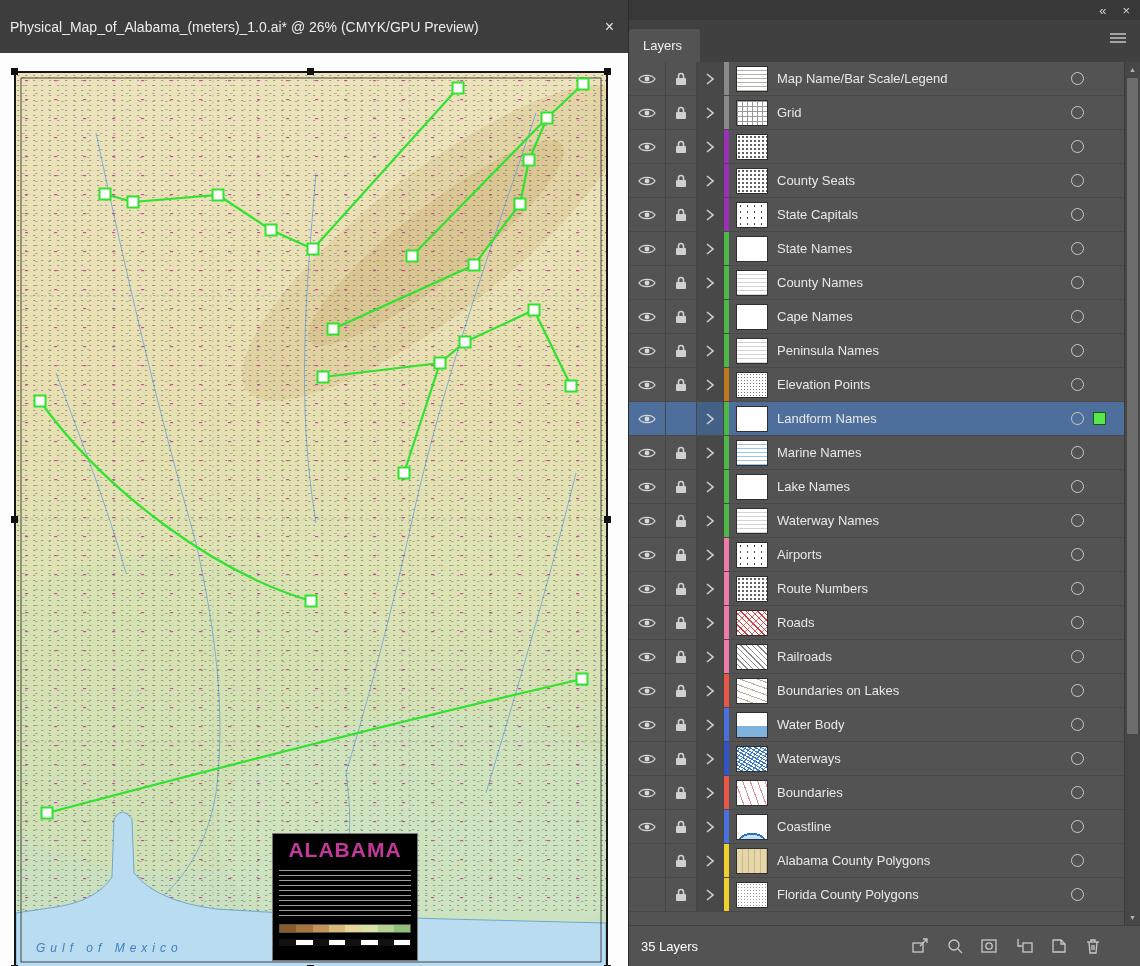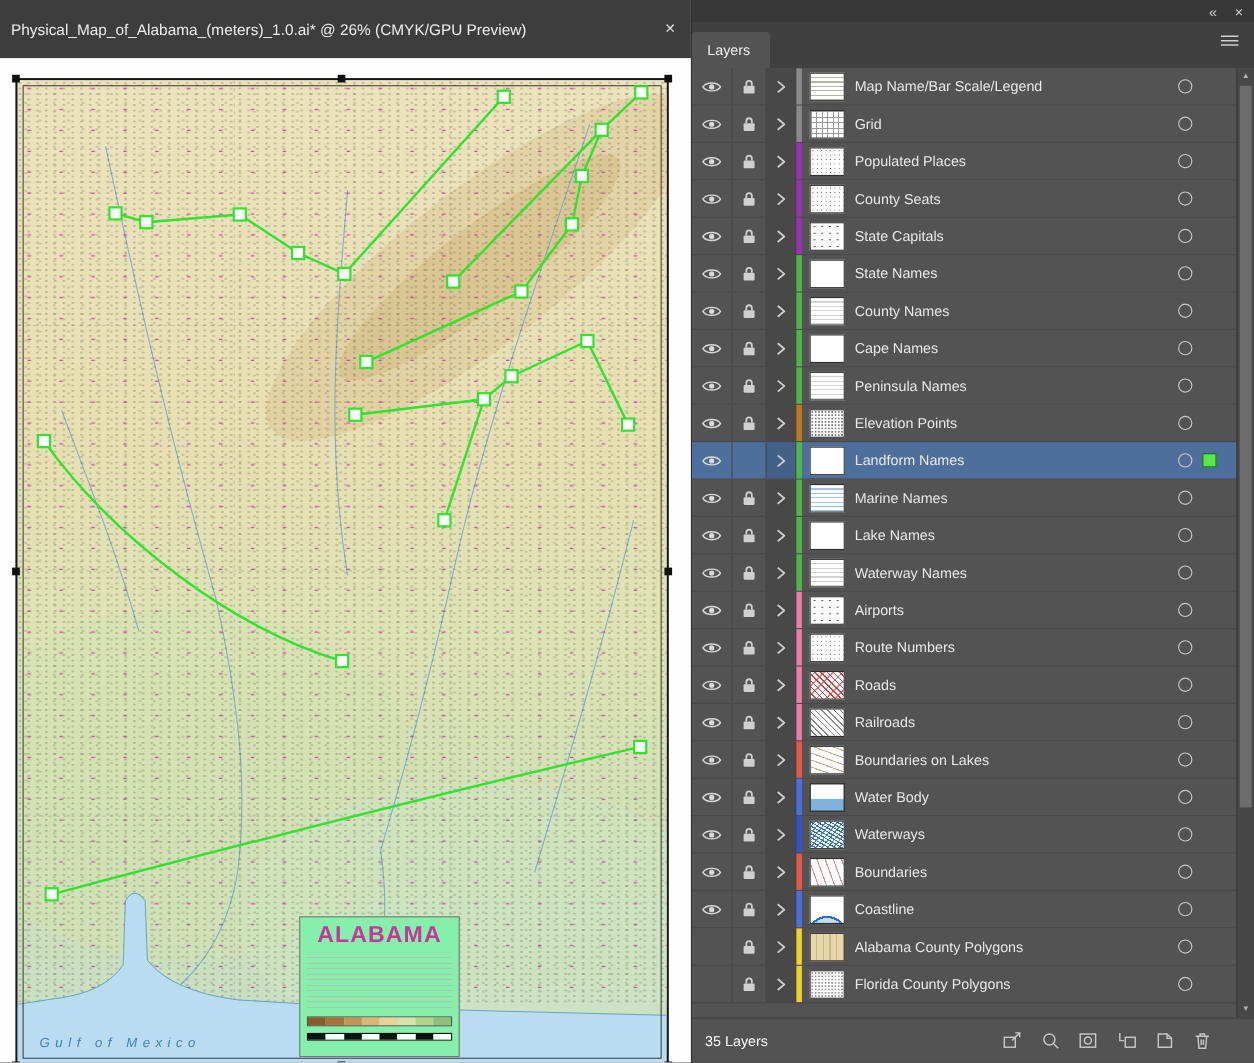--- a/index.html
+++ b/index.html
@@ -15,21 +15,21 @@
   .doc-close{color:#e6e6e6;font-size:16px;padding:0 4px;cursor:pointer;flex:none;}
   .canvas{position:relative;flex:1;background:#fdfdfd;overflow:hidden;}
   .map-frame{position:absolute;left:14px;top:18px;width:590px;height:894px;
              border:2px solid #151515;background:#fff;}
   .map-frame svg{display:block;width:100%;height:100%;}
   .handle{position:absolute;width:7px;height:7px;background:#111;z-index:5;}
   .h-tl{left:-5px;top:-5px}.h-tc{left:calc(50% - 4px);top:-5px}.h-tr{right:-5px;top:-5px}
   .h-ml{left:-5px;top:calc(50% - 4px)}.h-mr{right:-5px;top:calc(50% - 4px)}
   .h-bl{left:-5px;bottom:-5px}.h-bc{left:calc(50% - 4px);bottom:-5px}.h-br{right:-5px;bottom:-5px}
 
-  .legend-box{position:absolute;left:256px;top:760px;width:146px;height:128px;background:#86efac;
+  .legend-box{position:absolute;left:256px;top:760px;width:146px;height:128px;background:#000000;
               border:1px solid #777;z-index:3;padding:4px 6px;box-sizing:border-box;}
   .legend-title{color:#c2399b;font-weight:bold;font-size:21px;text-align:center;letter-spacing:1px;}
   .legend-lines{height:52px;margin-top:4px;
      background:repeating-linear-gradient(to bottom,transparent 0 4px,#b9b9b9 4px 5px);
      opacity:.85;}
   .elev-strip{display:flex;height:7px;margin-top:6px;border:0.5px solid #555;}
   .elev-strip span{flex:1;}
   .scale-bar{display:flex;height:5px;margin-top:6px;border:1px solid #111;}
   .scale-bar span{flex:1;}
   .scale-bar span:nth-child(odd){background:#111;}
@@ -334,21 +334,20 @@
         <path d="M3.5,6 V4 a2.5,2.5 0 0 1 5,0 V6" fill="none" stroke="#d0d0d0" stroke-width="1.6"></path>
       </svg>
     </div>
     <div class="cell arrow">
       <svg width="8" height="12" viewBox="0 0 8 12">
         <path d="M1,1 L7,6 L1,11" stroke="#cfcfcf" fill="none" stroke-width="1.6"></path>
       </svg>
     </div>
     <div class="colorbar" style="background: rgb(155, 48, 180);"></div>
     <div class="thumb" data-thumb="dots"></div>
-    <div class="lname">Populated Places</div>
     <div class="target"></div>
 
   </div>
 
   <div class="row">
     <div class="cell eye">
       <svg class="eye-i" width="18" height="12" viewBox="0 0 18 12">
         <path d="M1,6 C4,1.2 14,1.2 17,6 C14,10.8 4,10.8 1,6 Z" fill="none" stroke="#d8d8d8" stroke-width="1.3"></path>
         <circle cx="9" cy="6" r="2.4" fill="#d8d8d8"></circle>
       </svg>

